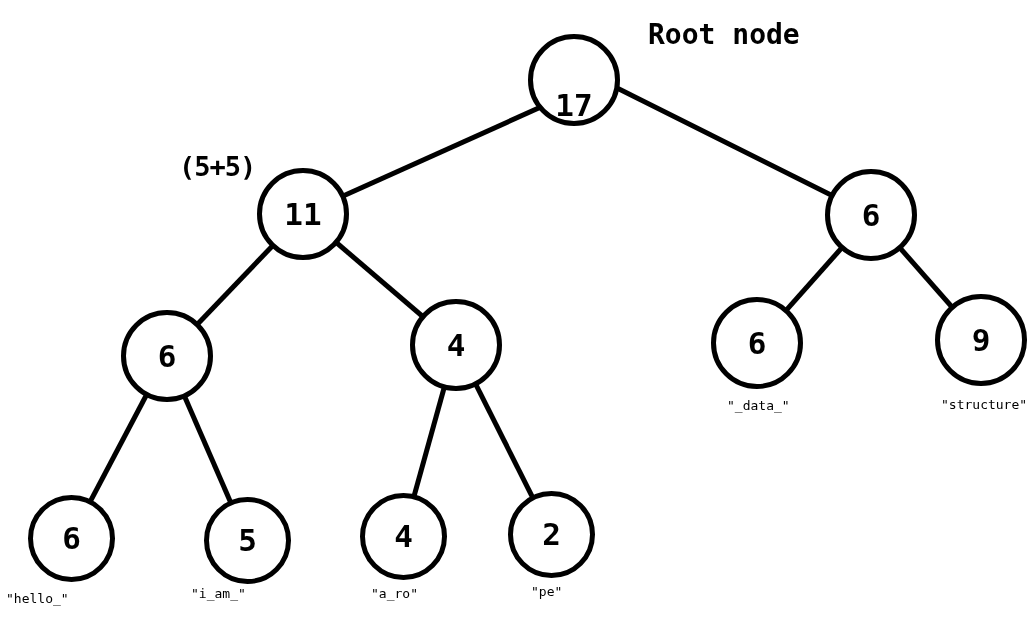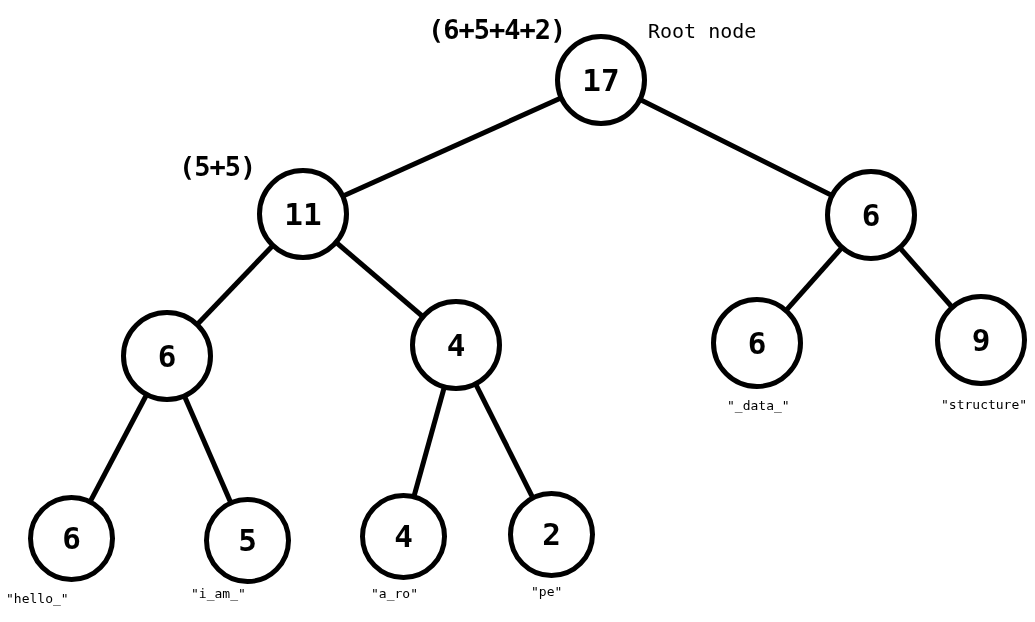--- a/index.html
+++ b/index.html
@@ -39,24 +39,25 @@
     position: absolute;
     font-weight: bold;
     font-size: 27px;
     letter-spacing: -1px;
     white-space: nowrap;
     z-index: 2;
     line-height: 1;
   }
   .caption {
     position: absolute;
-    font-size: 20px;
+    font-size: 28px;
     white-space: nowrap;
     z-index: 2;
     line-height: 1;
+    font-weight: bold;
   }
   .leaf-string {
     position: absolute;
     font-size: 13px;
     white-space: nowrap;
     z-index: 2;
     line-height: 1;
   }
 </style>
 </head>
@@ -70,25 +71,24 @@
     <line x1="303" y1="214" x2="167" y2="356"></line>
     <line x1="303" y1="214" x2="456" y2="345"></line>
     <line x1="167" y1="356" x2="71" y2="538"></line>
     <line x1="167" y1="356" x2="247" y2="540"></line>
     <line x1="456" y1="345" x2="403" y2="536"></line>
     <line x1="456" y1="345" x2="551" y2="534"></line>
     <line x1="871" y1="215" x2="757" y2="343"></line>
     <line x1="871" y1="215" x2="981" y2="340"></line>
   </svg>
 
-  <div class="annotation-bold" style="left:428px; top:16px;">(6+5+4+2)</div>
   <div class="caption" style="left:648px; top:21px;">Root node</div>
   <div class="annotation-bold" style="left:179px; top:153px;">(5+5)</div>
 
-  <div class="node big" style="left:555px; top:34px;">
+  <div class="node big" style="left:528px; top:34px;align-items:flex-end;">
     <span>17</span>
   </div>
 
   <div class="node big" style="left:257px; top:168px;">
     <span>11</span>
   </div>
 
   <div class="node big" style="left:825px; top:169px;">
     <span>6</span>
   </div>

